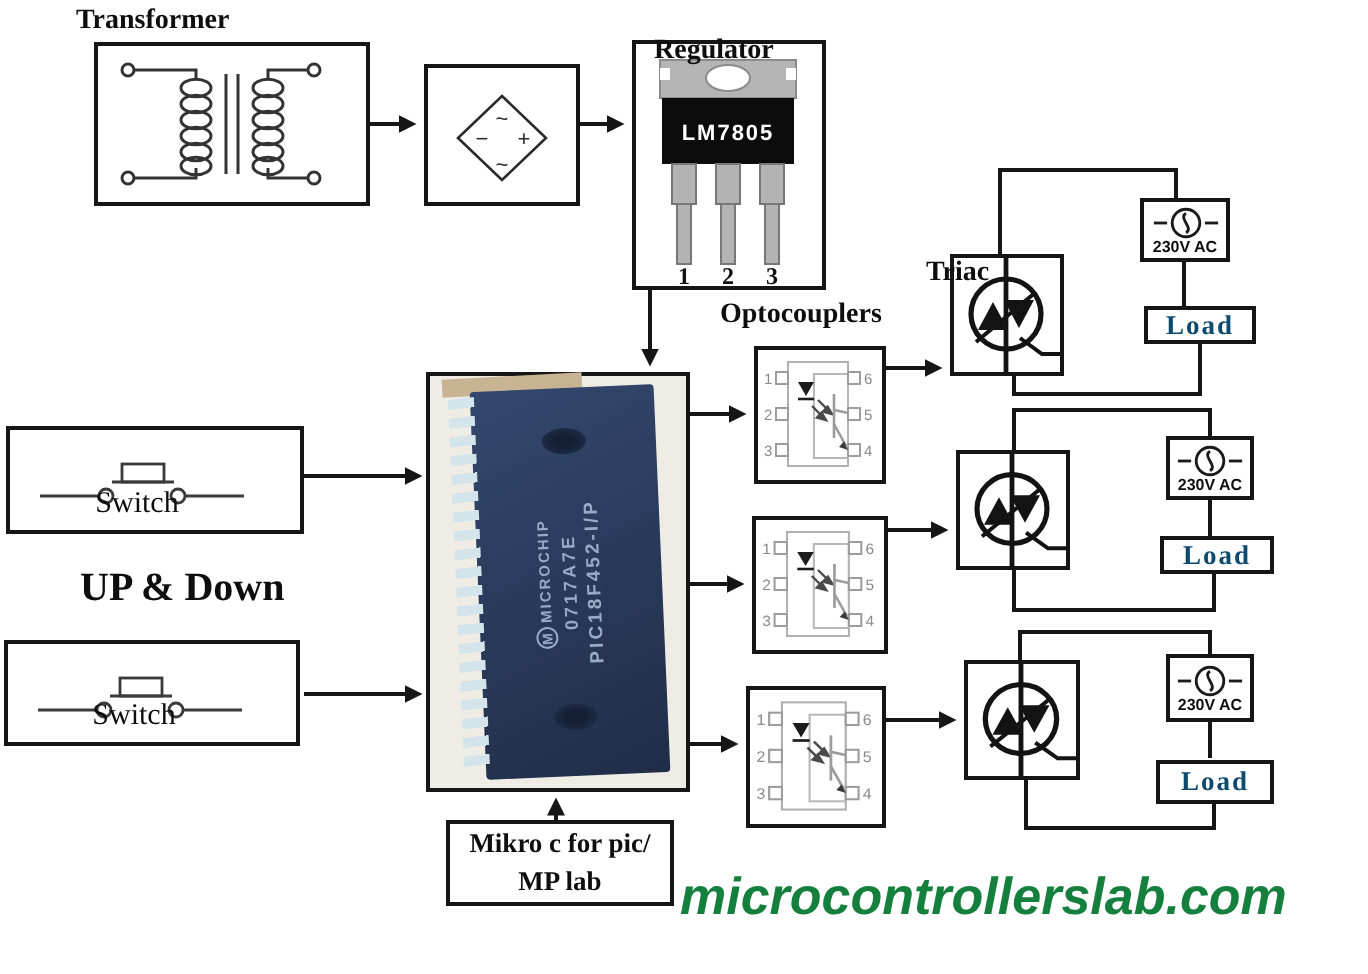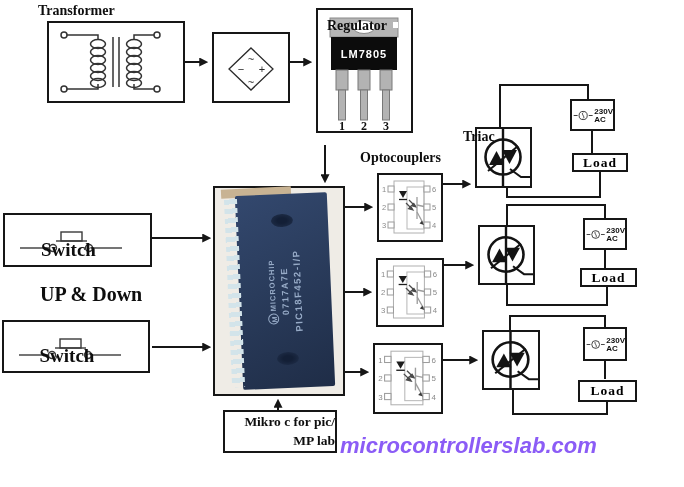--- a/index.html
+++ b/index.html
@@ -11,52 +11,52 @@
 
   
   #lbl-transformer{left:38px;top:3px;font-size:14px;}
   #lbl-bridge{left:198px;top:15px;font-size:14px;}
   #lbl-regulator{left:327px;top:4px;font-size:14px;margin-top:14px;}
   #lbl-mcu{left:106px;top:169px;font-size:14.5px;}
   #lbl-updown{left:40px;top:283px;font-size:20px;}
   #lbl-opto{left:360px;top:150px;font-size:14px;text-align:center;}
   #lbl-triac{left:463px;top:109px;font-size:14px;margin-top:20px;}
   #watermark{left:340px;top:433px;font-family:"Liberation Sans",sans-serif;
-             font-style:italic;font-weight:bold;font-size:22px;color:#8b5cf6;letter-spacing:0px;}
+             font-style:italic;font-weight:bold;font-size:26px;color:#15803d;letter-spacing:0px;}
 
   
   #t-box{left:47px;top:21px;width:138px;height:82px;}
   #br-box{left:212px;top:32px;width:78px;height:71px;}
-  #reg-box{left:316px;top:8px;width:97px;height:125px;}
+  #reg-box{left:316px;top:20px;width:97px;height:125px;}
   #mcu-box{left:213px;top:186px;width:132px;height:210px;background:#efece6;}
   #sw1{left:3px;top:213px;width:149px;height:54px;}
   #sw2{left:2px;top:320px;width:148px;height:53px;}
   #op1{left:377px;top:173px;width:66px;height:69px;}
   #op2{left:376px;top:258px;width:68px;height:69px;}
   #op3{left:373px;top:343px;width:70px;height:71px;}
   #tr1{left:475px;top:127px;width:57px;height:61px;}
   #tr2{left:478px;top:225px;width:57px;height:60px;}
   #tr3{left:482px;top:330px;width:58px;height:60px;}
   #ac1{left:570px;top:99px;width:45px;height:32px;}
   #ac2{left:583px;top:218px;width:44px;height:32px;}
   #ac3{left:583px;top:327px;width:44px;height:34px;}
   #ld1{left:572px;top:153px;width:56px;height:19px;}
   #ld2{left:580px;top:268px;width:57px;height:19px;}
   #ld3{left:578px;top:380px;width:59px;height:22px;}
   #mkc{left:223px;top:410px;width:114px;height:43px;}
 
   .load-box{display:flex;align-items:center;justify-content:center;
-            font-weight:bold;font-size:13.5px;letter-spacing:1px;color:#000000;}
-  .ac-box{display:flex;align-items:center;justify-content:center;padding-top:1px;}
+            font-weight:bold;font-size:13.5px;letter-spacing:1px;color:#0c4a6e;}
+  .ac-box{display:flex;flex-direction:column;align-items:center;justify-content:center;padding-top:1px;}
   .ac-box .ac-text{font-family:"Liberation Sans",sans-serif;font-weight:bold;font-size:8px;
                    color:#0e0e0e;line-height:1;margin-top:0px;}
   .sw-box svg{position:absolute;left:0;top:6px;}
   .sw-label{position:absolute;left:0;right:18px;bottom:4px;text-align:center;
-            font-weight:bold;font-size:19px;color:#0e0e0e;}
-  .mkc-box{display:flex;flex-direction:column;align-items:flex-end;justify-content:center;
+            font-weight:normal;font-size:15px;color:#0e0e0e;}
+  .mkc-box{display:flex;flex-direction:column;align-items:center;justify-content:center;
            font-weight:bold;font-size:13.5px;line-height:1.35;color:#0e0e0e;}
 
   
   .chip{position:absolute;left:24px;top:6px;width:92px;height:194px;
         background:linear-gradient(155deg,#33486e 0%,#2a3c5c 45%,#1f2d47 100%);
         transform:rotate(-2.5deg);border-radius:2px;}
   .chip-pins{position:absolute;left:-11px;top:3px;width:13px;height:188px;
              background:repeating-linear-gradient(to bottom,#d3e4ea 0px,#d3e4ea 5px,rgba(0,0,0,0) 5px,rgba(0,0,0,0) 9.4px);
              transform:skewY(-4deg);}
   .dimple{position:absolute;left:50%;width:22px;height:13px;margin-left:-11px;border-radius:50%;

